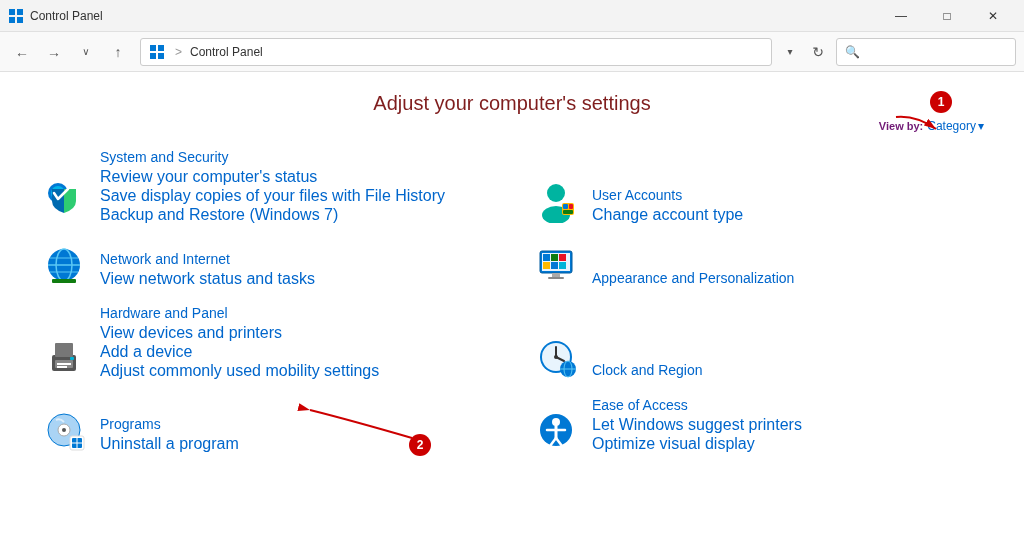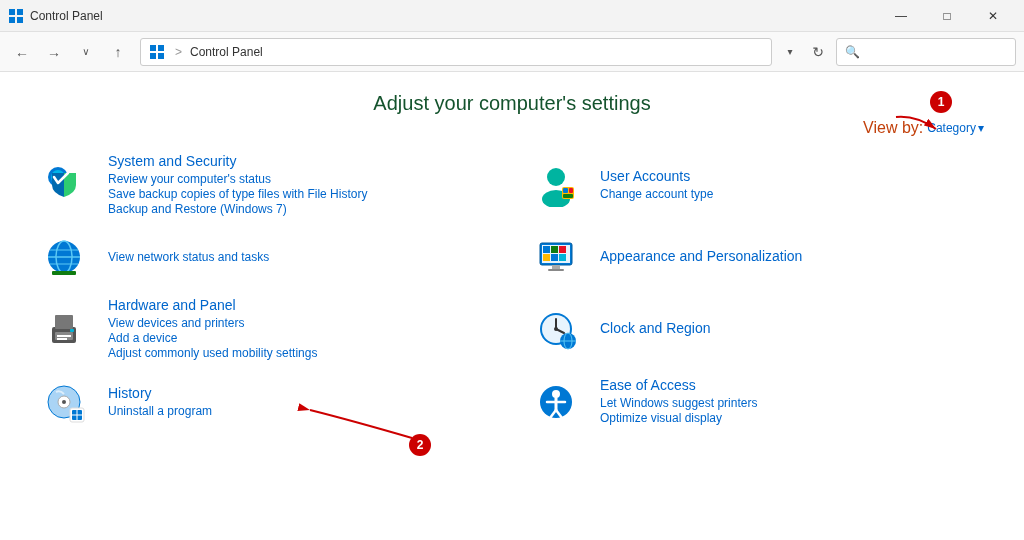--- a/index.html
+++ b/index.html
@@ -148,54 +148,54 @@
     .main-content {
       background: white;
       height: calc(540px - 32px - 40px);
       overflow-y: auto;
       padding: 20px 40px;
     }
 
     .page-title {
       font-size: 20px;
       font-weight: 300;
-      color: #14532d;
+      color: #7f1d1d;
       text-align: center;
     }
 
     
     .categories-grid {
       display: grid;
       grid-template-columns: 1fr 1fr;
       gap: 16px 40px;
     }
 
     .category-item {
       display: flex;
-      align-items: center;
-      gap: 20px;
+      align-items: flex-end;
+      gap: 12px;
     }
     .category-icon {
       width: 48px;
       height: 48px;
       flex-shrink: 0;
       display: flex;
       align-items: center;
       justify-content: center;
     }
     .category-content { flex: 1; }
     .category-title {
       font-size: 14px;
       color: #0066cc;
       cursor: pointer;
       margin-bottom: 3px;
       font-weight: 400;
     }
     .category-link {
-      font-size: 12px;
+      font-size: 16px;
       color: #0066cc;
       cursor: pointer;
       display: block;
       margin-bottom: 1px;
     }
 
     .relative-wrapper {
       position: relative;
     }
   </style>
@@ -248,21 +248,21 @@
     </div>
   </div>
 
   <div class="main-content" style="position:relative;">
 
     <div style="text-align:center;margin-bottom:4px;">
       <span class="page-title">Adjust your computer's settings</span>
     </div>
 
     <div style="display:flex;justify-content:flex-end;align-items:center;margin-bottom:16px;position:relative;">
-      <span style="font-size:16px;color:#c2410c;">View by:</span>
+      <span style="font-size:11px;color:#701a75;font-weight:bold;">View by:</span>
       <span style="font-size:12px;color:#0066cc;margin-left:4px;cursor:pointer;display:flex;align-items:center;gap:2px;">
         <span>Category</span>
         <span>▾</span>
       </span>
 
       <div style="position:absolute;top:-28px;right:32px;">
         <div style="width:22px;height:22px;border-radius:50%;background:#cc0000;color:white;font-size:12px;font-weight:bold;display:flex;align-items:center;justify-content:center;">
           <span>1</span>
         </div>
       </div>
@@ -286,21 +286,21 @@
             <ellipse cx="16" cy="14" rx="10" ry="10" fill="#0078d4"></ellipse>
             <ellipse cx="16" cy="14" rx="7" ry="7" fill="#00b4e8"></ellipse>
             <path d="M22 10 L22 34 Q10 30 10 22 L10 10 Z" fill="#006ab0"></path>
             <path d="M22 10 L22 34 Q34 30 34 22 L34 10 Z" fill="#2ecc71"></path>
             <path d="M12 14 L16 20 L26 10" stroke="white" stroke-width="2.5" fill="none" stroke-linecap="round" stroke-linejoin="round"></path>
           </svg>
         </div>
         <div class="category-content">
           <div class="category-title">System and Security</div>
           <a class="category-link">Review your computer's status</a>
-          <a class="category-link">Save backup copies of type files with File History</a>
+          <a class="category-link">Save display copies of your files with File History</a>
           <a class="category-link">Backup and Restore (Windows 7)</a>
         </div>
       </div>
 
       <div class="category-item">
         <div class="category-icon">
           <svg width="44" height="44" viewBox="0 0 44 44">
 
             <circle cx="22" cy="14" r="9" fill="#00b4a0"></circle>
             <ellipse cx="22" cy="36" rx="14" ry="9" fill="#00b4a0"></ellipse>
@@ -324,20 +324,21 @@
             <circle cx="22" cy="22" r="16" fill="#0078d4"></circle>
             <ellipse cx="22" cy="22" rx="8" ry="16" fill="none" stroke="#5bc8f5" stroke-width="1.5"></ellipse>
             <line x1="6" y1="22" x2="38" y2="22" stroke="#5bc8f5" stroke-width="1.5"></line>
             <line x1="8" y1="15" x2="36" y2="15" stroke="#5bc8f5" stroke-width="1"></line>
             <line x1="8" y1="29" x2="36" y2="29" stroke="#5bc8f5" stroke-width="1"></line>
 
             <rect x="10" y="36" width="24" height="4" rx="1" fill="#107c10"></rect>
           </svg>
         </div>
         <div class="category-content">
+          <div class="category-title">Network and Internet</div>
           <a class="category-link">View network status and tasks</a>
         </div>
       </div>
 
       <div class="category-item">
         <div class="category-icon">
           <svg width="44" height="44" viewBox="0 0 44 44">
 
             <rect x="6" y="8" width="32" height="22" rx="2" fill="#0078d4" stroke="#005a9e" stroke-width="1"></rect>
             <rect x="8" y="10" width="28" height="18" fill="#e8f4fd"></rect>
@@ -410,21 +411,21 @@
 
             <path d="M14 12 Q18 10 22 14" stroke="white" stroke-width="2" fill="none" opacity="0.6"></path>
 
             <rect x="28" y="28" width="14" height="14" rx="2" fill="white" stroke="#ddd" stroke-width="1"></rect>
             <rect x="30" y="30" width="10" height="10" rx="1" fill="#0078d4"></rect>
             <line x1="35" y1="30" x2="35" y2="40" stroke="white" stroke-width="1"></line>
             <line x1="30" y1="35" x2="40" y2="35" stroke="white" stroke-width="1"></line>
           </svg>
         </div>
         <div class="category-content" style="position:relative;">
-          <div class="category-title">History</div>
+          <div class="category-title">Programs</div>
           <a class="category-link">Uninstall a program</a>
         </div>
       </div>
 
       <div class="category-item">
         <div class="category-icon">
           <svg width="44" height="44" viewBox="0 0 44 44">
 
             <circle cx="22" cy="22" r="16" fill="#0078d4"></circle>
             <circle cx="22" cy="14" r="4" fill="white"></circle>

